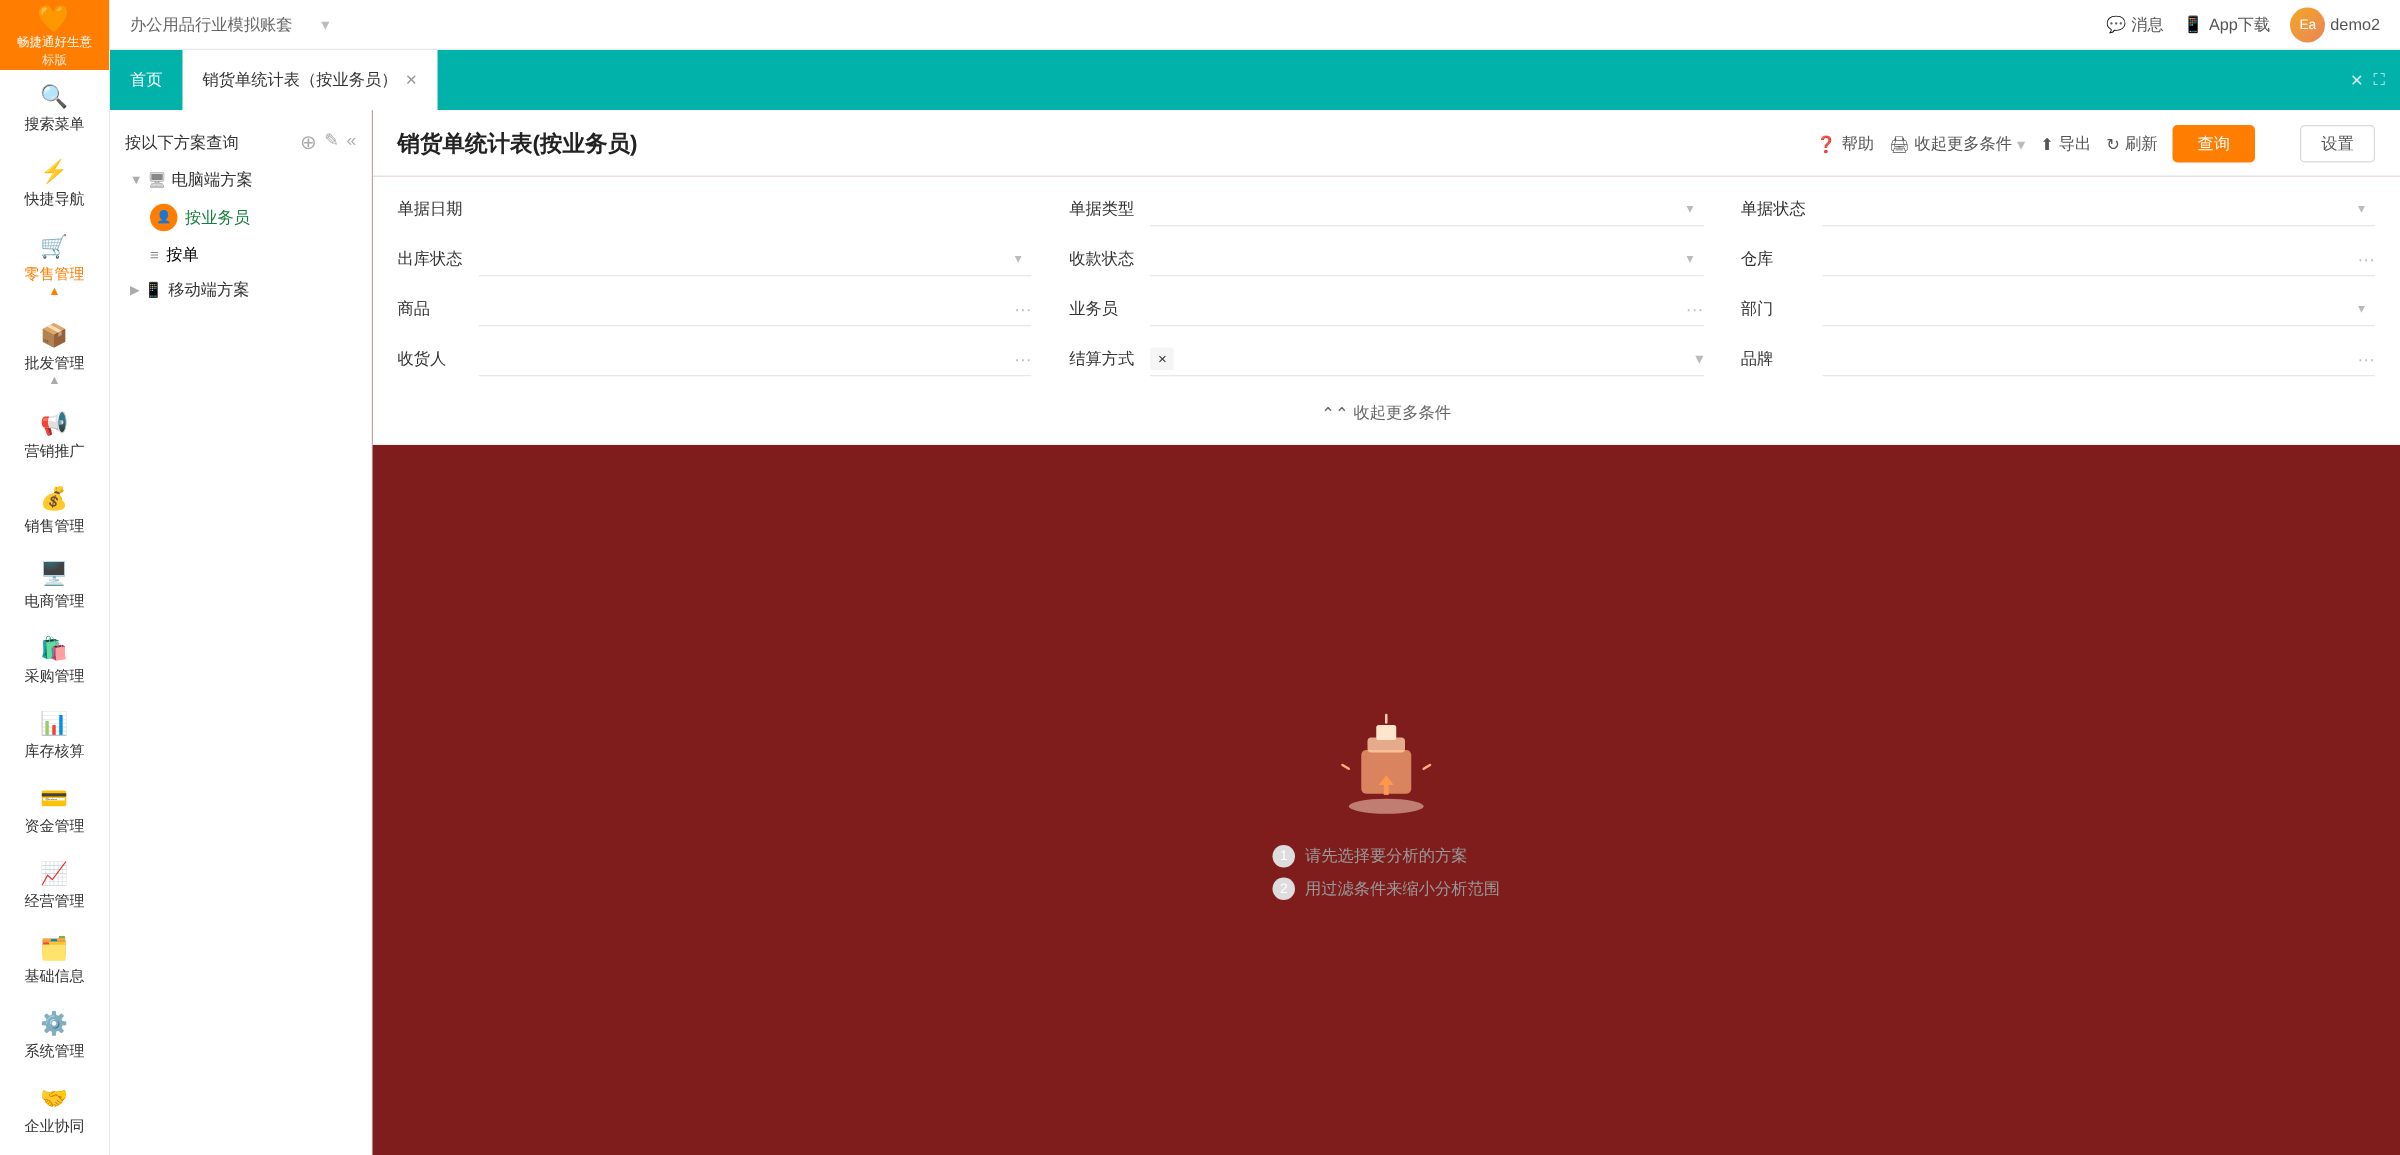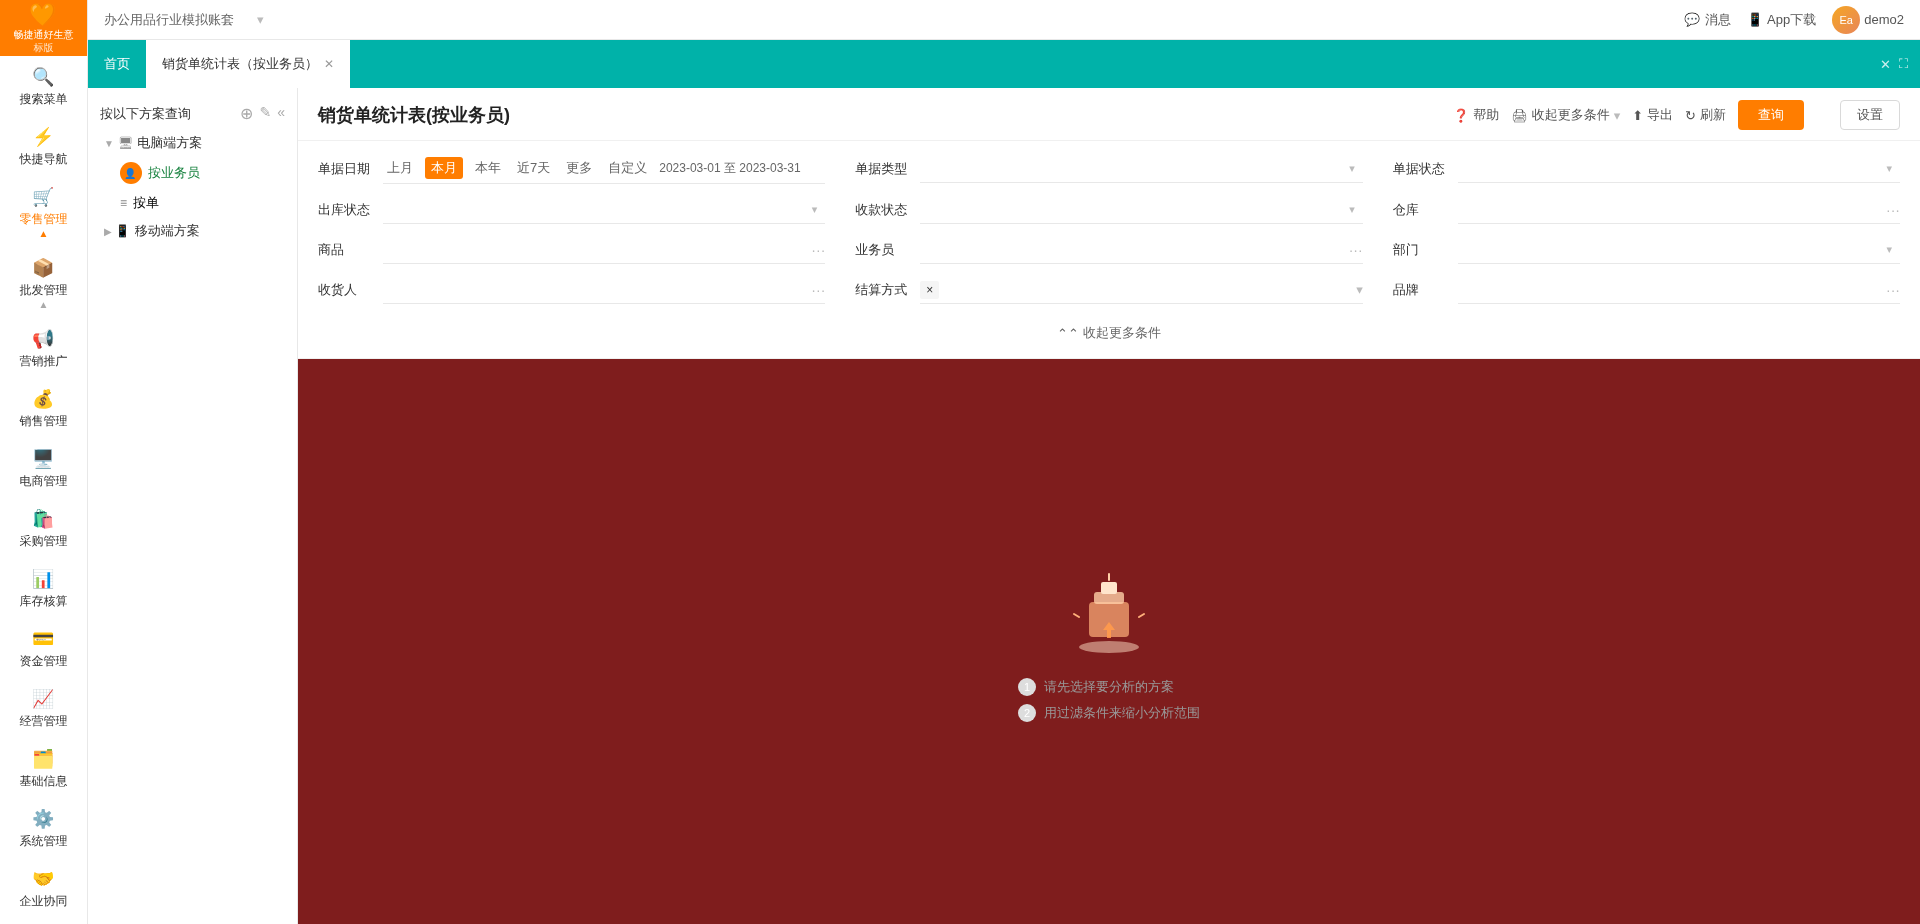--- a/index.html
+++ b/index.html
@@ -565,31 +565,20 @@
           <button class="btn-secondary">设置</button>
         </div>
       </div>
 
       <div class="filter-area">
 
         <div class="filter-grid">
 
           <div class="filter-cell">
             <div class="filter-cell-label">单据日期</div>
-            <div class="filter-cell-control">
-              <div class="date-tabs">
-                <span class="date-tab">上月</span>
-                <span class="date-tab active">本月</span>
-                <span class="date-tab">本年</span>
-                <span class="date-tab">近7天</span>
-                <span class="date-tab">更多</span>
-                <span class="date-tab">自定义</span>
-              </div>
-              <span class="date-range">2023-03-01 至 2023-03-31</span>
-            </div>
           </div>
 
           <div class="filter-cell">
             <div class="filter-cell-label">单据类型</div>
             <div class="filter-cell-control" style="cursor:pointer;">
               <div class="filter-select">
                 <span></span>
                 <span class="chevron">▾</span>
               </div>
             </div>

